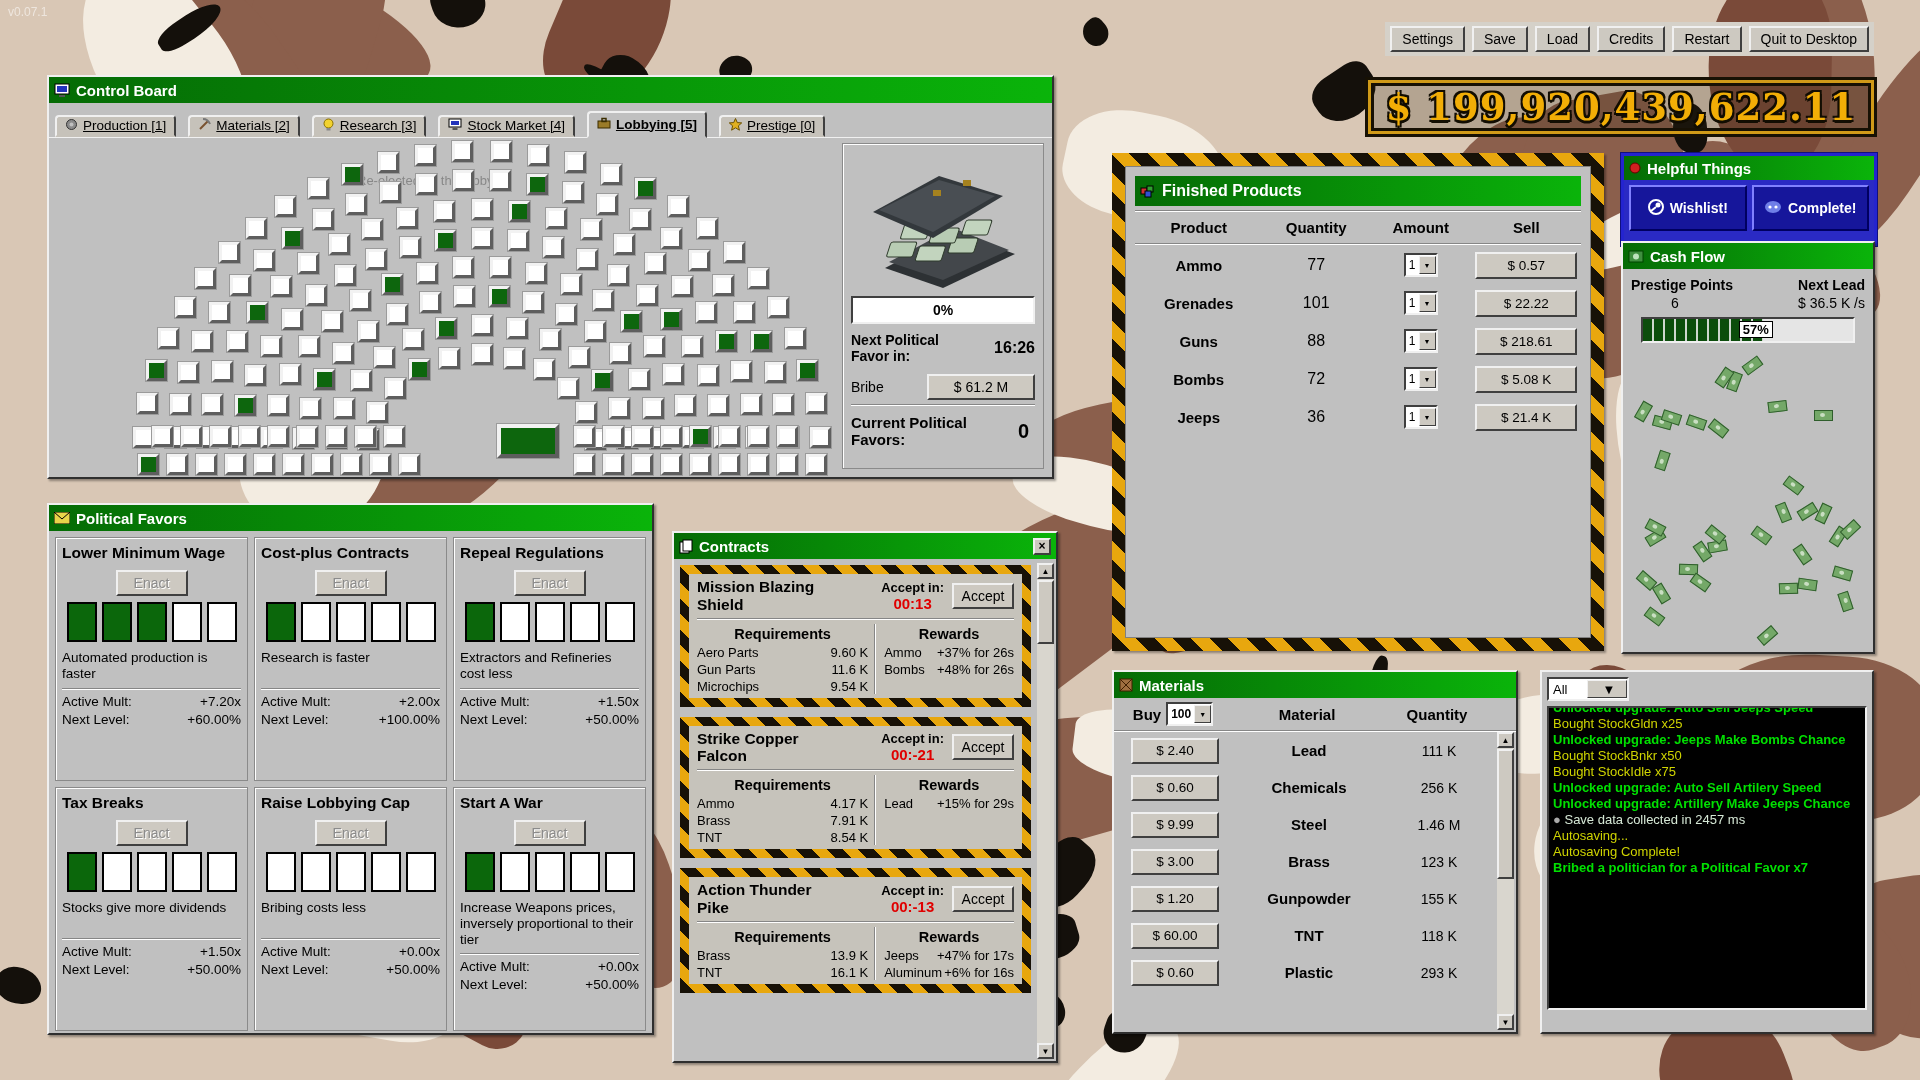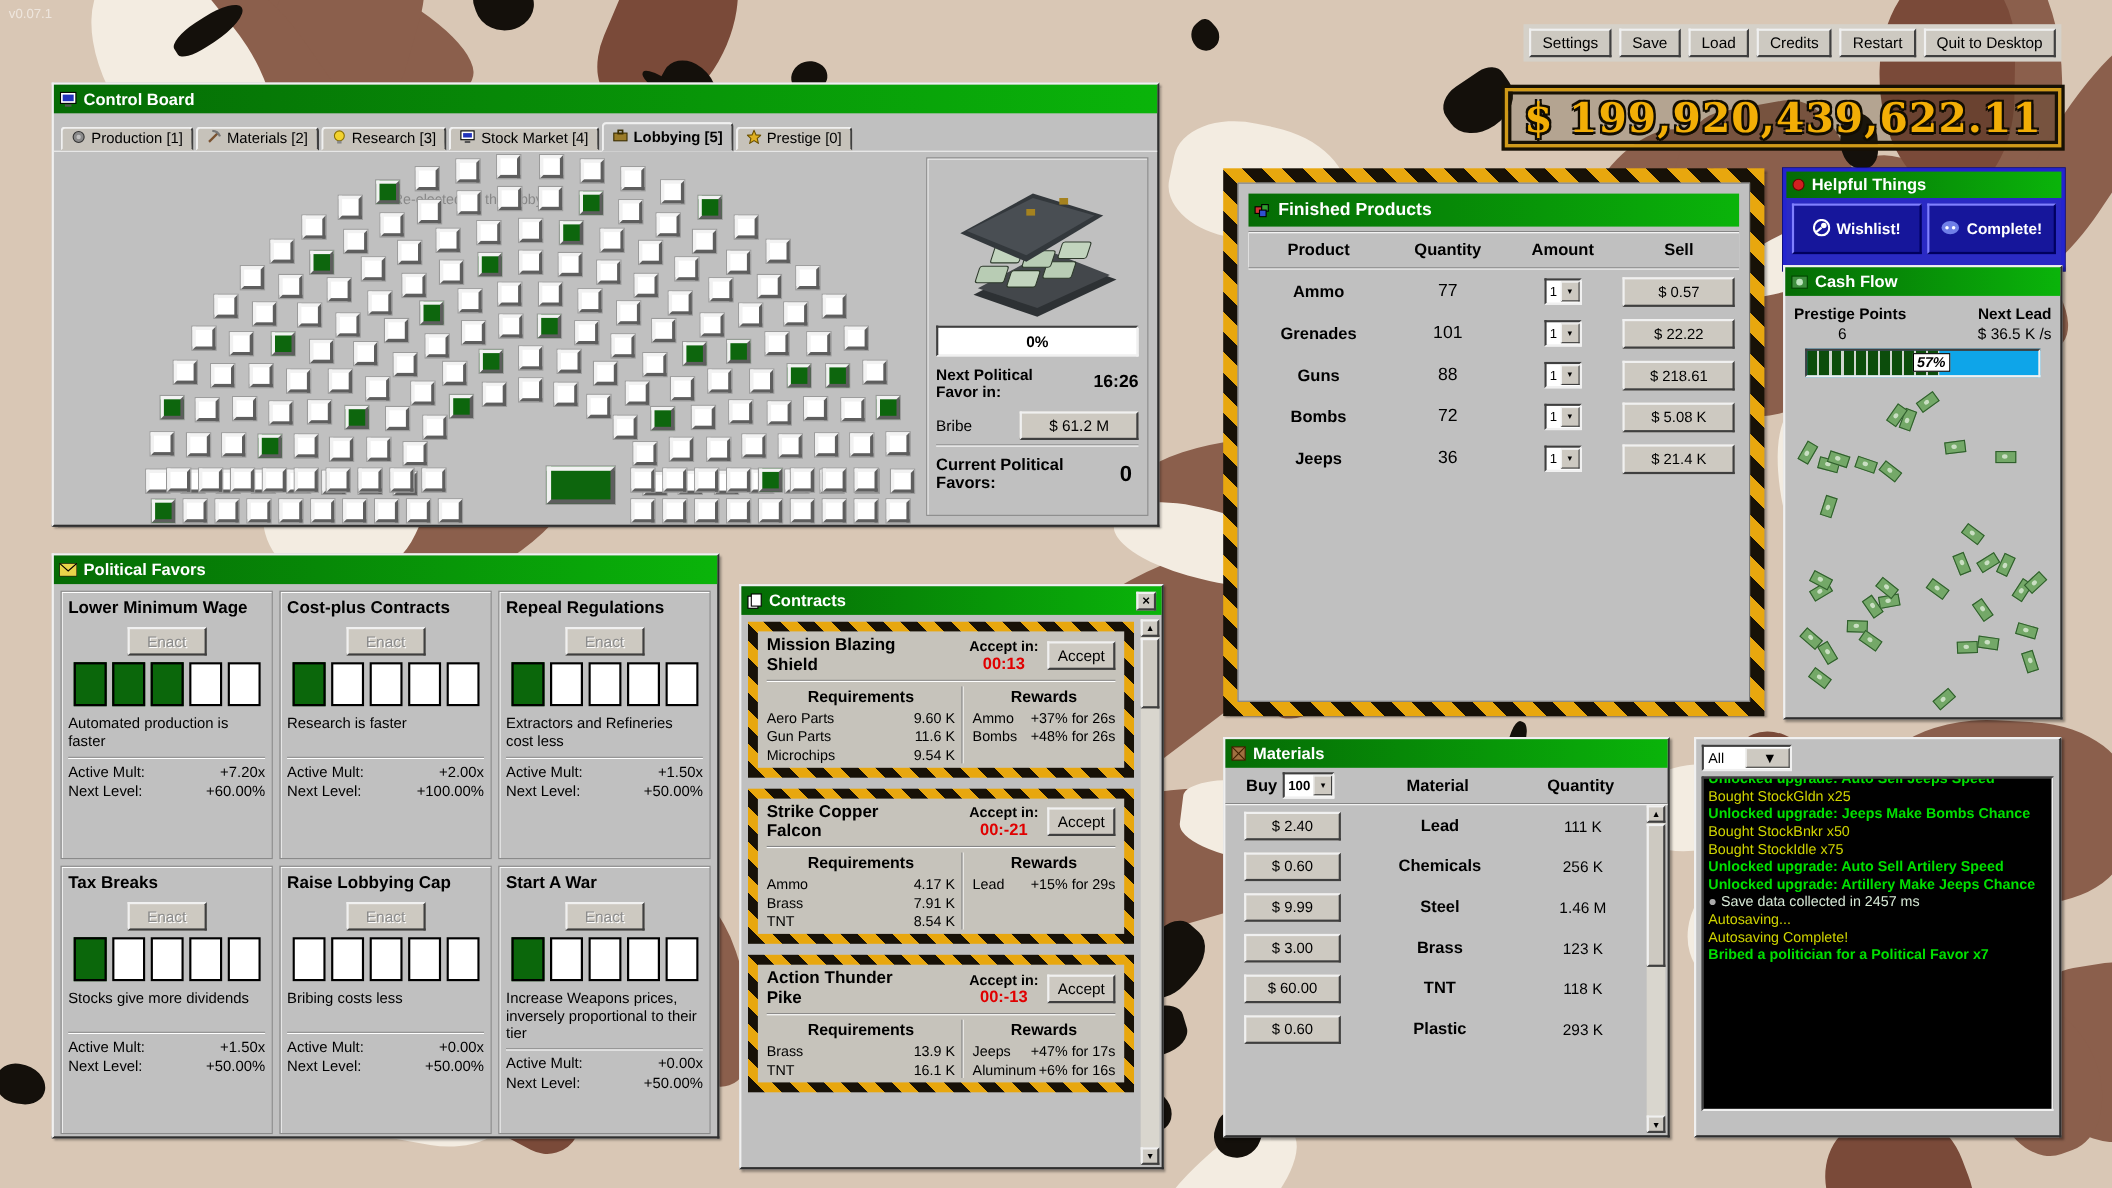--- a/index.html
+++ b/index.html
@@ -31,22 +31,22 @@
   #topbtns{position:absolute;top:22px;right:46px;display:flex;gap:7px;background:#d5d1c9;
            padding:4px 5px;z-index:5;}
   #money{position:absolute;top:80px;right:46px;width:500px;height:48px;z-index:5;
          background:rgba(52,40,20,.22);border:3px solid #d09a18;
          box-shadow:0 0 0 3px #171104, inset 0 0 0 3px #171104;
          display:flex;align-items:center;justify-content:center;}
   #money span{font-family:"DejaVu Serif",serif;font-weight:bold;font-size:37px;letter-spacing:1px;color:#f2ae06;
          text-shadow:-2px -2px 0 #120d02,2px -2px 0 #120d02,-2px 2px 0 #120d02,2px 2px 0 #120d02,0 3px 0 #120d02;}
   
   #controlboard{left:47px;top:75px;width:1003px;height:400px;z-index:4;}
-  #tabstrip{display:flex;align-items:flex-end;gap:2px;padding:4px 4px 0 6px;height:30px;
-            border-bottom:1px solid #f0f0f0;}
+  #tabstrip{display:flex;align-items:flex-end;gap:12px;padding:4px 4px 0 6px;height:30px;
+            border-bottom:1px solid #f0f0f0;text-decoration:underline;}
   .tab{display:inline-flex;align-items:center;gap:5px;font-size:13.5px;padding:3px 8px 4px 8px;
        background:#c6c2ba;border:2px solid;border-color:#f0f0f0 #3f3f3f transparent #f0f0f0;
        border-radius:4px 4px 0 0;height:22px;box-sizing:border-box;}
   .tab.sel{background:#c0c0c0;height:27px;font-weight:bold;margin-bottom:-1px;}
   #chamber{position:absolute;left:8px;top:64px;width:782px;height:328px;}
   .seat{position:absolute;width:21px;height:21px;box-sizing:border-box;background:#fff;
         border:3px solid;border-color:#f2f2f2 #5e5e5e #5e5e5e #f2f2f2;box-shadow:0 0 0 1px #9b9b9b;}
   .seat.on{background:#0d660d;}
   #chnote{position:absolute;left:300px;top:32px;font-size:13px;color:#333;opacity:.4;}
   #podium{position:absolute;left:440px;top:283px;width:62px;height:34px;background:#0d660d;
@@ -118,22 +118,22 @@
   #helpful{left:1621px;top:153px;width:250px;height:87px;z-index:3;border:3px solid #2424cf;
            box-shadow:0 0 0 1px #101080;box-sizing:content-box;background:#2a2ac4;position:absolute;}
   #helpful .tbar{height:24px;}
   #hbody{display:flex;gap:5px;padding:5px;}
   .hbtn{flex:1;height:42px;background:#16169b;border:2px solid;border-color:#8080ff #000060 #000060 #8080ff;
         color:#fff;font-weight:bold;font-size:14px;display:flex;align-items:center;justify-content:center;gap:6px;cursor:pointer;}
   
   #cashflow{left:1621px;top:241px;width:250px;height:409px;z-index:3;}
   #cfhead{display:flex;justify-content:space-between;padding:8px 8px 0 8px;font-weight:bold;font-size:14px;}
   #cfvals{display:flex;justify-content:space-between;padding:2px 8px 6px 8px;font-size:14px;}
-  #cfbar{position:relative;margin:0 18px;height:22px;background:#0ea5e9;border:2px solid;
-         border-color:#3f3f3f #f0f0f0 #f0f0f0 #3f3f3f;font-style:italic;}
+  #cfbar{position:relative;margin:0 18px;height:22px;background:#e5e5e5;border:2px solid;
+         border-color:#3f3f3f #f0f0f0 #f0f0f0 #3f3f3f;}
   #cffill{position:absolute;left:0;top:0;bottom:0;
           background:repeating-linear-gradient(90deg,#0c4d0c 0 9px,#cfd6cf 9px 11px);}
   #cflabel{position:absolute;top:2px;transform:translateX(-24px);background:#fff;padding:0 3px;
            font-weight:bold;font-size:13px;border:1px solid #000;}
   #rain{position:absolute;left:4px;top:110px;right:4px;bottom:4px;overflow:hidden;}
   .bill{position:absolute;width:17px;height:9px;background:#74a868;border:1px solid #2f5e2c;}
   .bill i{position:absolute;left:5px;top:2px;width:5px;height:4px;background:#c9dec2;border-radius:50%;}
   
   #materials{left:1112px;top:670px;width:402px;height:360px;z-index:3;}
   #mathead{display:flex;align-items:center;height:32px;font-weight:bold;font-size:15px;
@@ -1119,20 +1119,25 @@
           <button class="b95 buybtn">$ 9.99</button>
           <div class="mname">Steel</div>
           <div class="mqty">1.46 M</div>
         </div>
         <div class="mrow">
           <button class="b95 buybtn">$ 3.00</button>
           <div class="mname">Brass</div>
           <div class="mqty">123 K</div>
         </div>
         <div class="mrow">
+          <button class="b95 buybtn">$ 1.20</button>
+          <div class="mname">Gunpowder</div>
+          <div class="mqty">155 K</div>
+        </div>
+        <div class="mrow">
           <button class="b95 buybtn">$ 60.00</button>
           <div class="mname">TNT</div>
           <div class="mqty">118 K</div>
         </div>
         <div class="mrow">
           <button class="b95 buybtn">$ 0.60</button>
           <div class="mname">Plastic</div>
           <div class="mqty">293 K</div>
         </div>
       </div>

